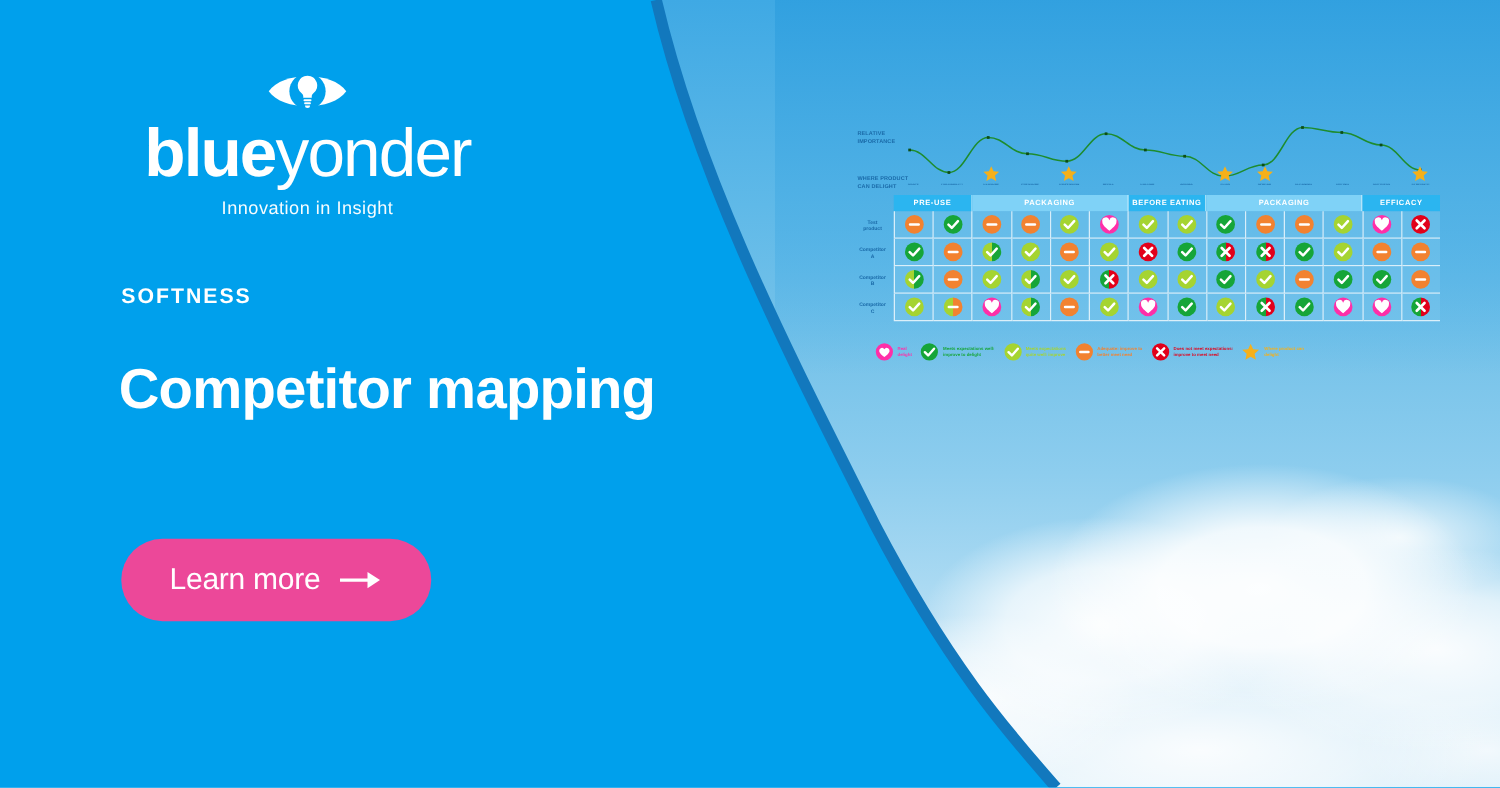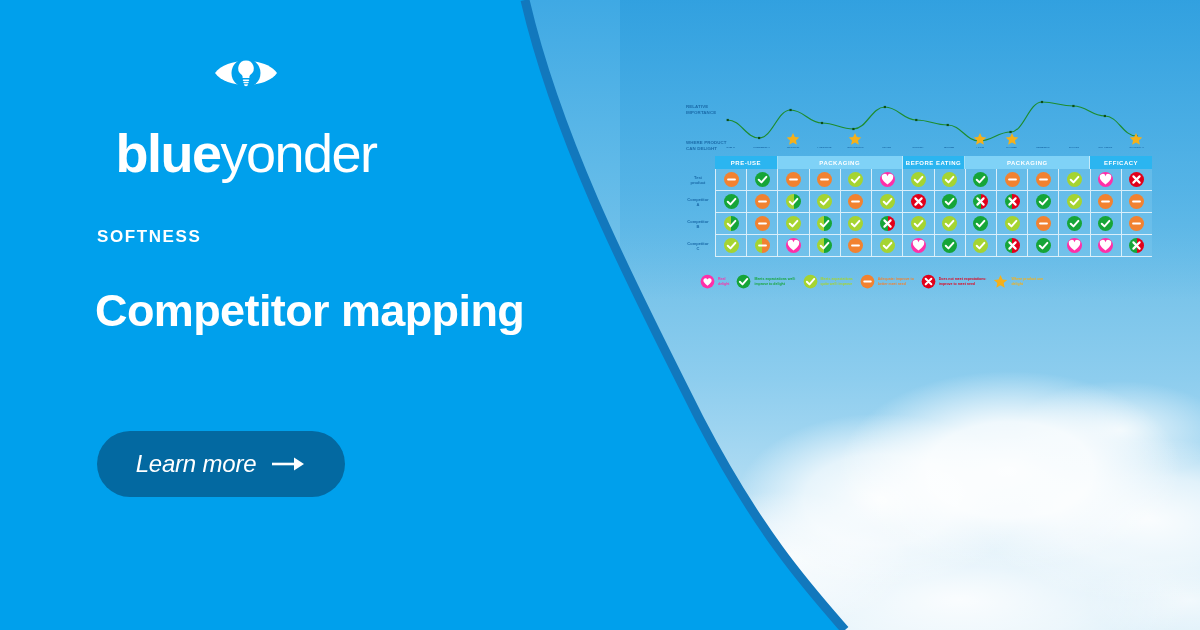--- a/index.html
+++ b/index.html
@@ -35,21 +35,21 @@
   #leftPanel svg{display:block;}
 
   
   #logo{position:absolute;left:96px;top:52px;width:300px;}
   .eyeWrap{display:flex;justify-content:center;margin-bottom:2px;}
   .wordmark{
     display:flex;align-items:baseline;justify-content:center;
     color:#fff;font-size:54px;line-height:1;letter-spacing:-1.5px;
   }
   .wm-bold{font-weight:700;}
-  .wm-light{font-weight:300;margin-top:30px;}
+  .wm-light{font-weight:300;}
   .tagline{
     text-align:center;color:#ffffff;font-size:14.5px;font-weight:300;
     letter-spacing:.4px;margin-top:9px;opacity:.97;
   }
 
   
   #eyebrow{
     position:absolute;left:97px;top:227px;
     color:#fff;font-size:17px;font-weight:700;letter-spacing:1.6px;
   }
@@ -58,24 +58,24 @@
     color:#fff;font-size:45px;font-weight:700;letter-spacing:-.6px;line-height:1;
   }
   #subhead{
     position:absolute;left:96px;top:340px;
     color:#fff;font-size:30px;font-weight:300;letter-spacing:-.2px;line-height:1.2;
   }
 
   
   #cta{
     position:absolute;left:97px;top:431px;width:248px;height:66px;
-    background:#0369a1;border-radius:33px;border:none;cursor:pointer;
+    background:#ec4899;border-radius:33px;border:none;cursor:pointer;
     display:flex;align-items:center;justify-content:center;gap:16px;
     color:#fff;font-size:24px;font-weight:400;letter-spacing:-.2px;
-    font-family:"Liberation Sans","DejaVu Sans",sans-serif;padding:0;font-style:italic;
+    font-family:"Liberation Sans","DejaVu Sans",sans-serif;padding:0;
   }
   #cta .arrow{display:flex;align-items:center;}
 
   
   #map{position:absolute;left:686px;top:88px;width:466px;height:232px;}
   .axlabel{
     position:absolute;color:#1a6aa8;font-size:4.4px;font-weight:700;
     line-height:1.25;letter-spacing:.1px;white-space:pre-line;
   }
   #lblImportance{left:0px;top:16px;}
@@ -152,20 +152,21 @@
         <path d="M33,8.5 a7.8,7.8 0 0 1 4.7,14 c-.9.7-1.3,1.5-1.3,2.5 v1.1 h-6.8 v-1.1 c0-1-.4-1.8-1.3-2.5 A7.8,7.8 0 0 1 33,8.5 Z" fill="#ffffff"></path>
         <rect x="29.8" y="27.4" width="6.4" height="1.5" rx=".7" fill="#ffffff"></rect>
         <rect x="30.3" y="29.8" width="5.4" height="1.5" rx=".7" fill="#ffffff"></rect>
         <path d="M31,32.3 h4 a2,2 0 0 1 -4,0 Z" fill="#ffffff"></path>
       </svg>
     </div>
     <div class="wordmark">
       <span class="wm-bold">blue</span>
         <span class="wm-light">yonder</span>
     </div>
+    <div class="tagline">Innovation in Insight</div>
   </div>
 
   <div id="eyebrow">SOFTNESS</div>
   <div id="headline">Competitor mapping</div>
 
   <button id="cta">
     <span>Learn more</span>
     <span class="arrow">
       <svg width="34" height="16" viewBox="0 0 34 16">
         <path d="M0,8 H28" stroke="#ffffff" stroke-width="2.6" fill="none"></path>

